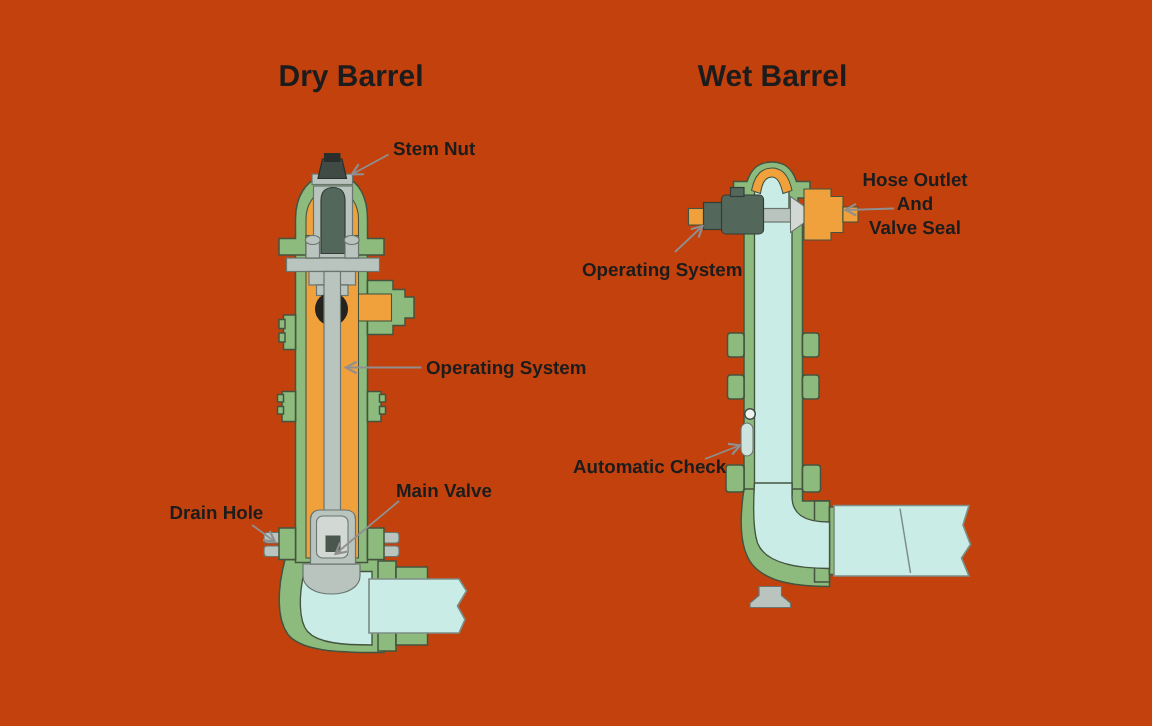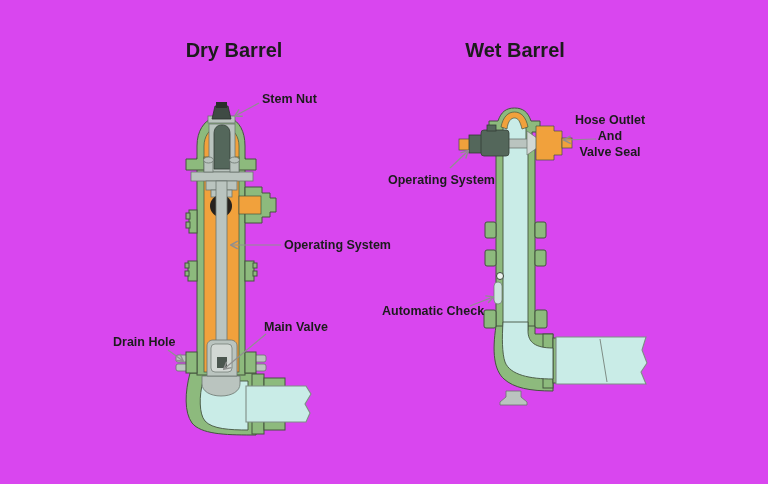--- a/index.html
+++ b/index.html
@@ -1,16 +1,16 @@
 <!DOCTYPE html>
 <html style="--body-green: #8DBA7D; --interior-orange: #F1A13C; --water-cyan: #C9ECE7; --metal-gray: #BAC4BF; --dark-metal: #54675B; --stem-black: #2A2E28; --outline-dark: #44543F; --metal-line: #6B756F; --pipe-line: #7E8D86; --leader-gray: #8F8F8F; --text-dark: #1C1C1C;"><head>
 <meta charset="utf-8">
 <style>
   html,body{margin:0;padding:0;background:#ffffff;}
-  .canvas{position:relative;width:768px;height:484px;background:#d946ef;overflow:hidden;}
+  .canvas{position:relative;width:768px;height:484px;background:#c2410c;overflow:hidden;}
   svg{position:absolute;left:0;top:0;}
   text{font-family:"Liberation Sans",sans-serif;font-weight:bold;fill:var(--text-dark);}
   .title{font-size:20px;}
   .lbl{font-size:12.5px;}
   .green{fill:var(--body-green);stroke:var(--outline-dark);stroke-width:1;}
   .orange{fill:var(--interior-orange);stroke:var(--outline-dark);stroke-width:0.7;}
   .cyan{fill:var(--water-cyan);stroke:var(--outline-dark);stroke-width:0.9;}
   .cyan-thin{fill:var(--water-cyan);stroke:var(--pipe-line);stroke-width:1.1;}
   .gray{fill:var(--metal-gray);stroke:var(--metal-line);stroke-width:0.8;}
   .gray-light{fill:#d2d8d4;stroke:var(--metal-line);stroke-width:0.7;}

